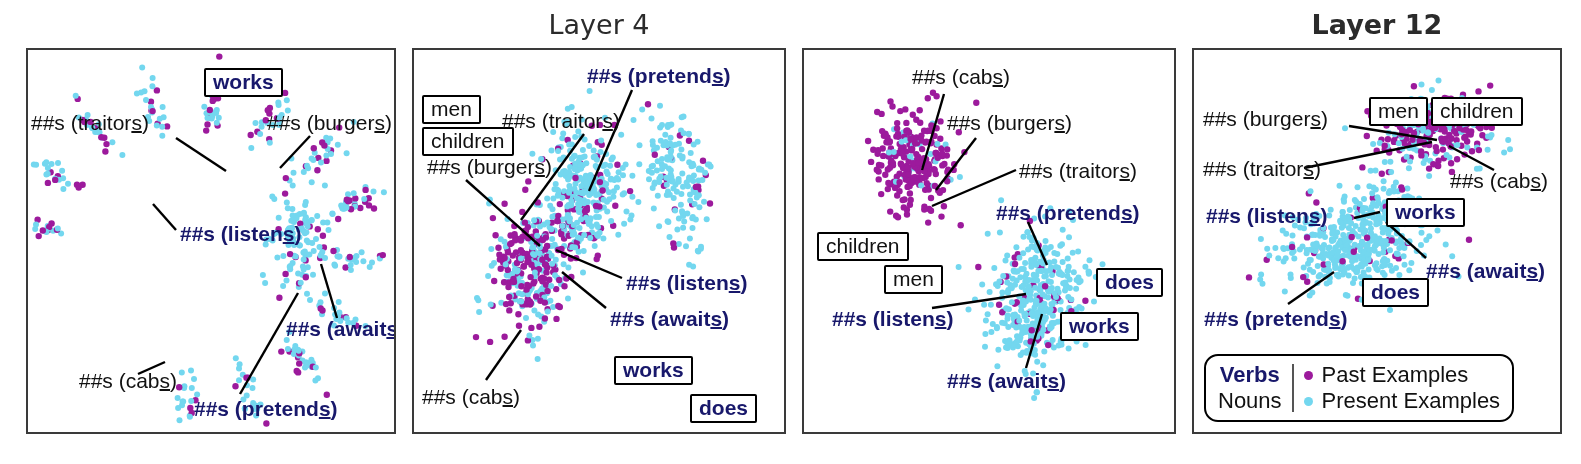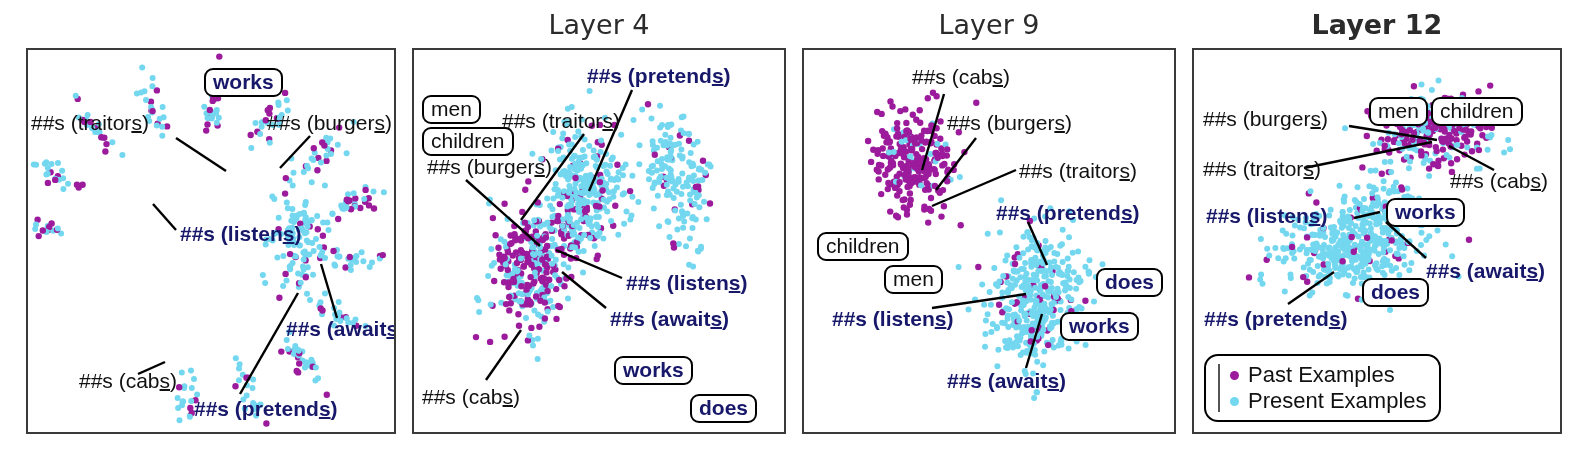--- a/index.html
+++ b/index.html
@@ -9,21 +9,21 @@
          border:2px solid #3a3a3a;background:#fff;overflow:hidden;}
   .panel-title{position:absolute;top:8px;height:34px;line-height:34px;text-align:center;
                font-size:27px;color:#2b2b2b;font-family:"DejaVu Sans",sans-serif;}
   .plot{position:absolute;inset:0;overflow:hidden;}
   .plot svg{position:absolute;left:0;top:0;width:100%;height:100%;}
   .lbl{position:absolute;white-space:nowrap;font-size:21px;line-height:1;
        font-family:"Liberation Sans",sans-serif;}
   .noun{color:#111111;font-weight:400;}
   .verb{color:#18186b;font-weight:bold;}
   .lbl u{text-decoration:underline;text-underline-offset:1px;}
-  .boxed{border:2.5px solid #000;border-radius:9px;background:#fff;
+  .boxed{border:2.5px solid #000;border-radius:2px;background:#fff;
          padding:1px 7px 3px 7px;}
   .boxed.noun{font-weight:400;margin-top:37px;}
   .boxed.verb{font-weight:bold;}
   .legend{position:absolute;border:2.5px solid #000;border-radius:14px;background:#fff;
           padding:6px 12px 6px 12px;display:flex;align-items:center;}
   .legend-col-a{display:flex;flex-direction:column;justify-content:center;
                 text-align:center;padding-right:10px;}
   .legend-div{width:2px;align-self:stretch;background:#555;margin:2px 10px 2px 0;}
   .legend-col-b{display:flex;flex-direction:column;justify-content:center;}
   .lg-row{display:flex;align-items:center;font-size:22px;line-height:26px;color:#111;}
@@ -1313,21 +1313,20 @@
         <div class="lbl noun boxed" style="left: 8px; top: 40px;">children</div>
         <div class="lbl noun" style="left: 88px; top: 60px;">##s (traitor<u>s</u>)</div>
         <div class="lbl noun" style="left: 13px; top: 106px;">##s (burger<u>s</u>)</div>
         <div class="lbl verb" style="left: 212px; top: 222px;">##s (listen<u>s</u>)</div>
         <div class="lbl verb" style="left: 196px; top: 258px;">##s (await<u>s</u>)</div>
         <div class="lbl verb boxed" style="left: 200px; top: 306px;">works</div>
         <div class="lbl noun" style="left: 8px; top: 336px;">##s (cab<u>s</u>)</div>
         <div class="lbl verb boxed" style="left: 276px; top: 344px;">does</div>
       </div>
     </div>
-    <div class="panel-title" style="left: 802px; width: 374px;">Layer 9</div>
     <div class="panel" style="left: 802px; width: 374px; border-color: rgb(58, 58, 58);">
       <div class="plot">
         <svg viewBox="0 0 370 382" preserveAspectRatio="none">
           <circle cx="100.7" cy="125.8" r="3.2" fill="#9c1a9c"></circle>
           <circle cx="124.4" cy="135.4" r="3.2" fill="#9c1a9c"></circle>
           <circle cx="92.8" cy="126.7" r="3.2" fill="#9c1a9c"></circle>
           <circle cx="115.4" cy="132.6" r="3.2" fill="#9c1a9c"></circle>
           <circle cx="156.7" cy="175.2" r="3.2" fill="#9c1a9c"></circle>
           <circle cx="124.9" cy="115.2" r="3" fill="#73d7ef"></circle>
           <circle cx="132.6" cy="78.3" r="3.2" fill="#9c1a9c"></circle>
@@ -2822,20 +2821,24 @@
         <div class="lbl noun boxed" style="left: 237px; top: 10px;">children</div>
         <div class="lbl noun" style="left: 9px; top: 58px;">##s (burger<u>s</u>)</div>
         <div class="lbl noun" style="left: 9px; top: 108px;">##s (traitor<u>s</u>)</div>
         <div class="lbl noun" style="left: 256px; top: 120px;">##s (cab<u>s</u>)</div>
         <div class="lbl verb" style="left: 12px; top: 155px;">##s (listen<u>s</u>)</div>
         <div class="lbl verb boxed" style="left: 192px; top: 148px;">works</div>
         <div class="lbl verb" style="left: 232px; top: 210px;">##s (await<u>s</u>)</div>
         <div class="lbl verb boxed" style="left: 168px; top: 228px;">does</div>
         <div class="lbl verb" style="left: 10px; top: 258px;">##s (pretend<u>s</u>)</div>
         <div class="legend" style="left: 10px; bottom: 10px;">
+          <div class="legend-col-a">
+            <div class="lg-verbs">Verbs</div>
+            <div class="lg-nouns">Nouns</div>
+          </div>
           <div class="legend-div"></div>
           <div class="legend-col-b">
             <div class="lg-row">
               <span class="lg-dot" style="background: rgb(156, 26, 156);"></span>
               <span>Past Examples</span>
             </div>
             <div class="lg-row">
               <span class="lg-dot" style="background: rgb(115, 215, 239);"></span>
               <span>Present Examples</span>
             </div>

